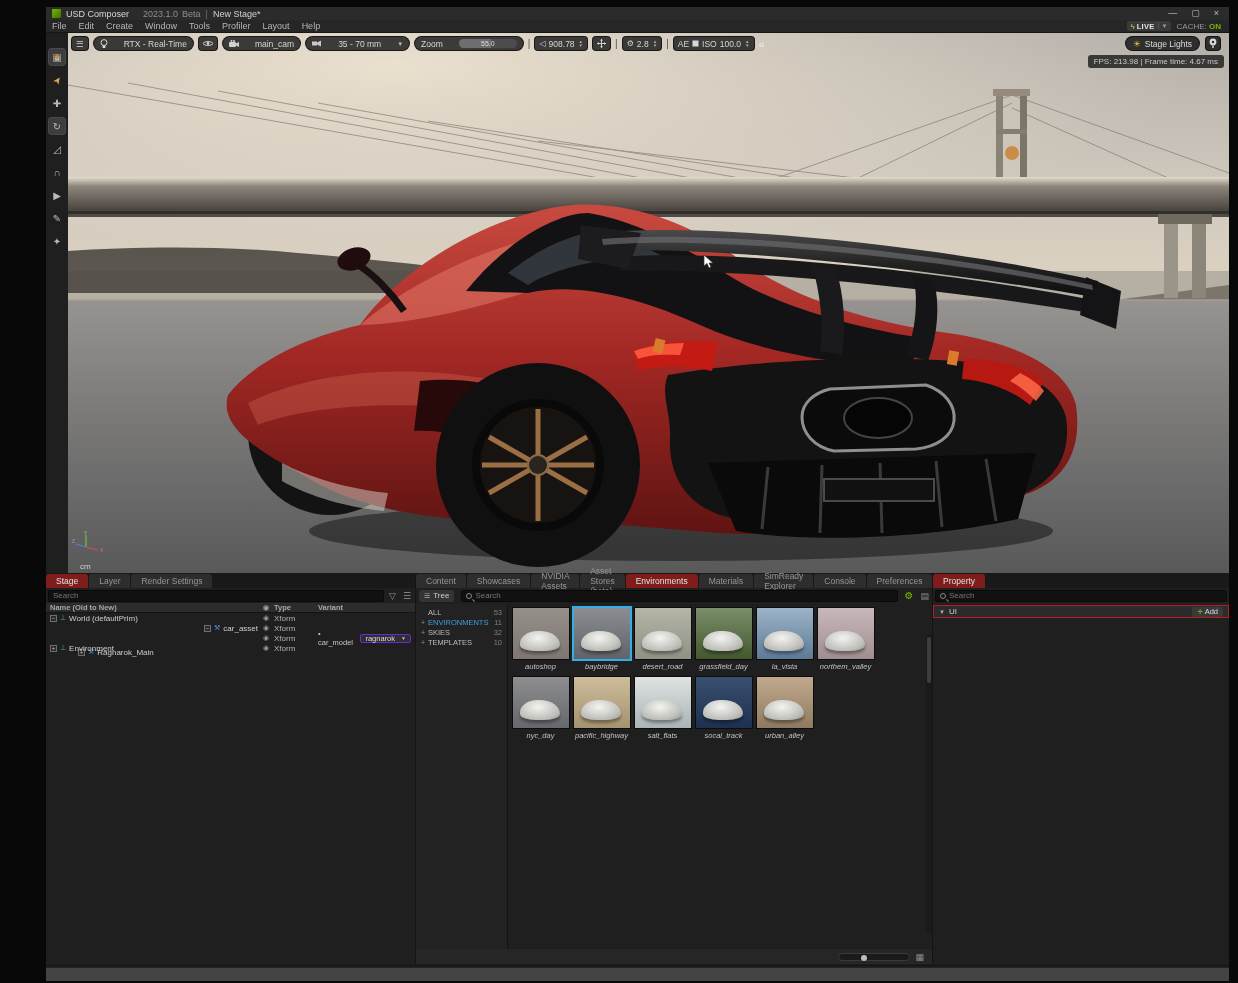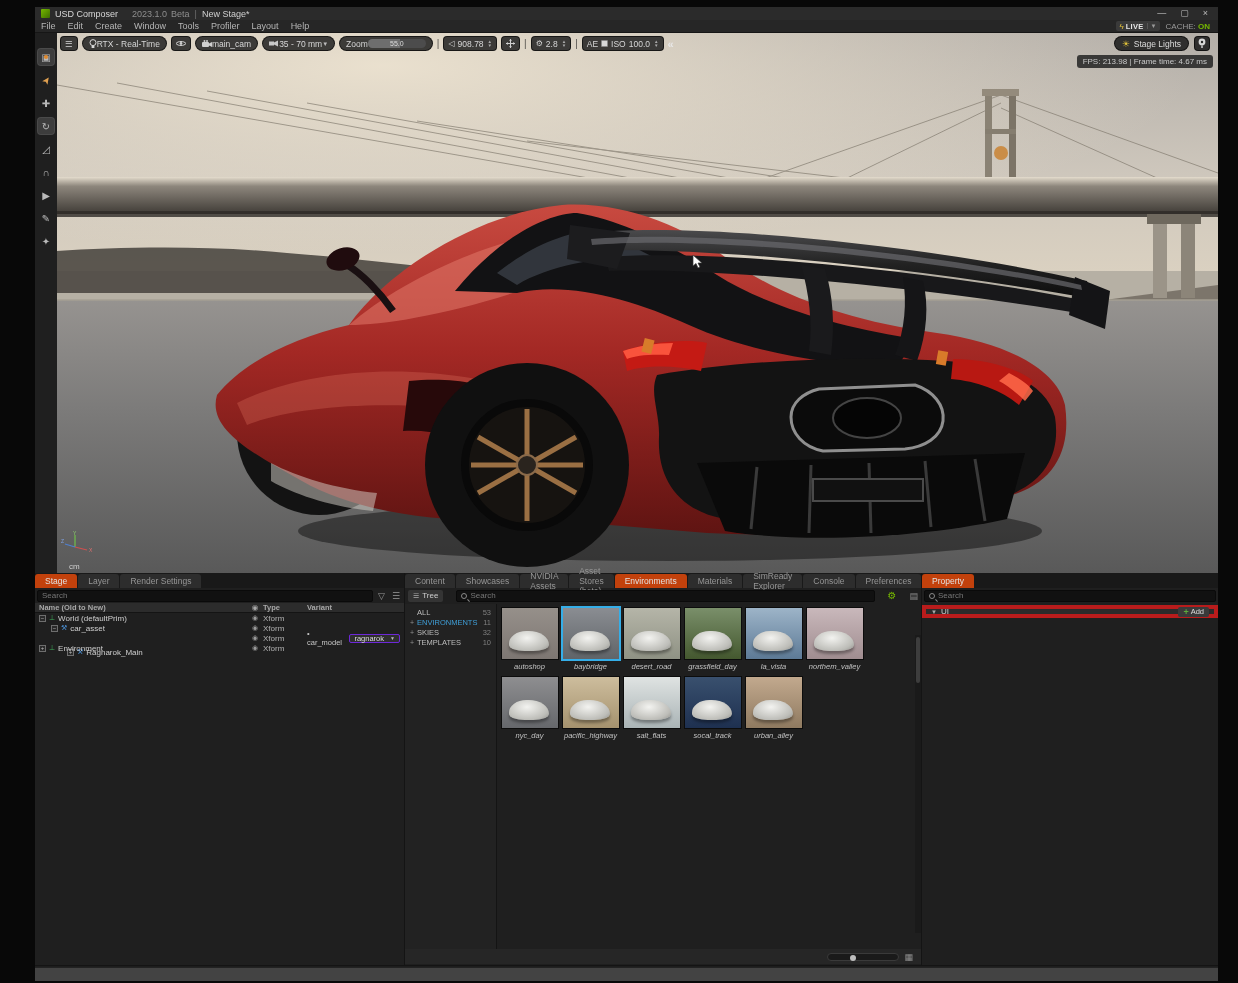--- a/index.html
+++ b/index.html
@@ -1,18 +1,18 @@
 <!DOCTYPE html>
 <html><head>
 <meta charset="utf-8">
 <style>
   html,body{margin:0;padding:0;background:#080808;width:1238px;height:983px;overflow:hidden;
     font-family:"Liberation Sans","DejaVu Sans",sans-serif;-webkit-font-smoothing:antialiased;}
   *{box-sizing:border-box;}
-  .app{position:absolute;left:35px;top:7px;width:1183px;height:974px;background:#1d1d1d;}
+  .app{position:absolute;left:46px;top:7px;width:1183px;height:974px;background:#1d1d1d;}
 
   
   .titlebar{position:absolute;left:0;top:0;width:100%;height:13px;background:#2b2b2b;display:flex;align-items:center;font-size:9px;color:#cfcfcf;padding:0 4px;}
   .app-icon{width:9px;height:9px;background:linear-gradient(135deg,#76b900,#3e6e00);border-radius:1px;margin:0 5px 0 2px;}
   .title-app{color:#d8d8d8;}
   .title-version{color:#8e8e8e;margin-left:14px;}
   .title-beta{color:#8e8e8e;margin-left:4px;}
   .title-sep{color:#6f6f6f;margin:0 5px;}
   .title-doc{color:#d0d0d0;}
   .win-controls{margin-left:auto;display:flex;gap:14px;color:#bdbdbd;font-size:9px;padding-right:6px;}
@@ -36,21 +36,21 @@
   .vbtn.sel{background:#3d3d3d;box-shadow:0 0 0 1px #4a4a4a;}
   .vbtn .dot{position:absolute;width:4px;height:4px;border-radius:50%;background:#e08a2e;top:6px;left:6px;}
   .vbtn.orange{color:#e0a050;}
 
   .viewport{position:absolute;left:22px;top:0;width:1161px;height:540px;overflow:hidden;background:#777;}
   .scene{position:absolute;left:0;top:0;}
 
   
   .vp-toolbar{position:absolute;left:3px;top:2px;height:17px;display:flex;align-items:center;gap:4px;font-size:8.5px;color:#d6d6d6;}
   .tb-btn{background:rgba(30,30,30,.85);border:1px solid rgba(0,0,0,.6);border-radius:4px;height:15px;display:flex;align-items:center;padding:0 4px;gap:3px;}
-  .tb-pill{background:rgba(30,30,30,.85);border:1px solid rgba(0,0,0,.6);border-radius:8px;height:15px;display:flex;align-items:center;padding:0 6px;gap:0;white-space:nowrap;}
+  .tb-pill{background:rgba(30,30,30,.85);border:1px solid rgba(0,0,0,.6);border-radius:8px;height:15px;display:flex;align-items:center;padding:0 6px;gap:16px;white-space:nowrap;}
   .tb-sep{color:rgba(20,20,20,.7);font-size:10px;}
   .slider{width:58px;height:9px;background:#4c4c4c;border-radius:5px;position:relative;overflow:hidden;}
   .slider .fill{position:absolute;left:0;top:0;bottom:0;width:55%;background:#6e6e6e;}
   .slider .val{position:absolute;width:100%;text-align:center;font-size:7px;color:#ddd;line-height:9px;}
   .spin{display:inline-flex;flex-direction:column;line-height:4px;font-size:4.5px;color:#aaa;margin-left:1px;}
   .chk{width:7px;height:7px;background:#d8d8d8;border:1px solid #888;border-radius:1px;}
   .icon-8{font-size:8px;color:#cfcfcf;}
   .caret-dn{font-size:6px;color:#bbb;}
 
   .vp-right{position:absolute;right:8px;top:3px;display:flex;align-items:center;gap:5px;}
@@ -60,21 +60,21 @@
   .fps-badge{position:absolute;right:5px;top:22px;background:rgba(34,34,34,.85);border-radius:3px;padding:2px 6px;font-size:8px;color:#c9c9c9;}
 
   .axis-gizmo{position:absolute;left:4px;bottom:12px;color:#bbb;}
   .unit-label{position:absolute;left:12px;bottom:2px;font-size:8px;color:#cfcfcf;}
 
   
   .panels{position:absolute;left:0;top:566px;width:100%;height:393px;background:#141414;}
   .panel{position:absolute;top:0;height:392px;background:#1f1f1f;}
   .tabs-row{height:15px;background:#191919;display:flex;gap:1px;align-items:flex-end;}
   .tab{height:14px;background:#2d2d2d;color:#969696;font-size:8.5px;display:flex;align-items:center;padding:0 10px;border-top-left-radius:3px;border-top-right-radius:3px;}
-  .tab.active{background:#c2410c;color:#e2e2e2;}
+  .tab.active{background:#7f1d1d;color:#e2e2e2;}
   .searchrow{height:15px;display:flex;align-items:center;padding:1px 2px;gap:3px;}
   .searchbox{flex:1;height:12px;background:#111;border:1px solid #0a0a0a;border-radius:2px;color:#777;font-size:8px;display:flex;align-items:center;padding:0 4px;gap:3px;}
   .mag{width:6px;height:6px;border:1px solid #888;border-radius:50%;position:relative;flex:none;}
   .mag::after{content:"";position:absolute;width:3px;height:1px;background:#888;transform:rotate(45deg);left:5px;top:6px;}
   .sr-icon{color:#9a9a9a;font-size:9px;padding:0 2px;}
 
   
   .tree-header{height:10px;background:#2c2c2c;display:flex;font-size:7.5px;color:#a8a8a8;align-items:center;border-bottom:1px solid #141414;font-weight:bold;}
   .col-name{width:212px;padding-left:4px;}
   .col-eye{width:16px;text-align:center;}
@@ -85,21 +85,21 @@
   .expander{width:7px;height:7px;border:1px solid #6e6e6e;background:#2a2a2a;color:#bbb;font-size:6px;line-height:5px;text-align:center;margin-right:3px;flex:none;}
   .prim-icon{font-size:7px;margin-right:3px;}
   .axis-ic{color:#3fae5a;} .xform-ic{color:#4a8fd4;}
   .eye-cell{width:16px;text-align:center;color:#9a9a9a;font-size:7px;}
   .type-cell{width:44px;color:#b2b2b2;font-size:8px;}
   .variant-cell{flex:1;display:flex;align-items:center;font-size:7.5px;color:#c5c5c5;gap:4px;padding-right:4px;}
   .variant-dd{margin-left:auto;background:#2e2e2e;border:1px solid #6d28d9;border-radius:2px;padding:0 4px;height:9px;display:flex;align-items:center;gap:6px;color:#ddd;}
   .variant-dd .caret-dn{font-size:5px;}
 
   
-  .cb-toolbar{height:15px;display:flex;align-items:center;gap:13px;padding:1px 3px;background:#1f1f1f;}
+  .cb-toolbar{height:15px;display:flex;align-items:center;gap:7px;padding:1px 3px;background:#1f1f1f;}
   .tree-btn{background:#343434;border-radius:2px;height:12px;display:flex;align-items:center;gap:3px;padding:0 5px;font-size:8px;color:#cfcfcf;}
   .gear{color:#76b900;font-size:10px;}
   .cb-body{position:absolute;left:0;top:31px;bottom:16px;right:0;display:flex;}
   .cat-list{width:92px;background:#222;border-right:1px solid #141414;padding-top:3px;}
   .cat-item{height:10px;display:flex;align-items:center;font-size:7.5px;color:#bdbdbd;padding:0 5px;}
   .cat-item .cnt{margin-left:auto;color:#7f7f7f;}
   .cat-item.sel .lbl{color:#3f9fd8;}
   .cat-plus{width:7px;color:#8f8f8f;font-size:7px;}
   .thumb-grid{flex:1;display:flex;flex-wrap:wrap;align-content:flex-start;padding:3px 0 0 2px;gap:0;}
   .thumb-cell{width:61px;display:flex;flex-direction:column;align-items:center;margin-bottom:5px;}
@@ -108,21 +108,21 @@
   .car-blob{position:absolute;left:13%;bottom:16%;width:72%;height:38%;background:radial-gradient(ellipse at 45% 35%,#f3f3f0,#bdbdb8 70%,#8f8f8a);border-radius:60% 70% 55% 55%/90% 100% 45% 45%;box-shadow:0 3px 3px rgba(0,0,0,.35);}
   .thumb-label{font-size:7.5px;color:#c3c3c3;margin-top:2px;white-space:nowrap;font-style:italic;}
   .cb-bottom{position:absolute;left:0;bottom:1px;right:0;height:15px;background:#262626;display:flex;align-items:center;justify-content:flex-end;gap:5px;padding:0 8px;}
   .size-slider{width:72px;height:8px;background:#1a1a1a;border:1px solid #3a3a3a;border-radius:4px;position:relative;}
   .size-slider .knob{position:absolute;left:22px;top:1px;width:6px;height:6px;background:#bdbdbd;border-radius:50%;}
   .grid-ic{color:#8f8f8f;font-size:9px;}
   .v-scroll{position:absolute;right:0;top:31px;bottom:16px;width:6px;background:#1a1a1a;}
   .v-scroll .thumb{position:absolute;top:2px;left:1px;width:4px;height:46px;background:#3d3d3d;border-radius:2px;}
 
   
-  .prop-section{height:13px;background:#2b2b2b;display:flex;align-items:center;font-size:8px;color:#cfcfcf;padding:0 5px;margin-top:2px;border:4px solid #b91c1c;}
+  .prop-section{height:13px;background:#2b2b2b;display:flex;align-items:center;font-size:8px;color:#cfcfcf;padding:0 5px;margin-top:2px;border:1px solid #b91c1c;}
   .prop-caret{font-size:6px;color:#aaa;margin-right:4px;}
   .add-btn{margin-left:auto;background:#3a3a3a;border-radius:2px;height:10px;display:flex;align-items:center;gap:2px;padding:0 5px;font-size:7.5px;color:#ddd;}
   .add-plus{color:#5cab3c;font-weight:bold;font-size:9px;line-height:8px;}
 
   .statusbar{position:absolute;left:0;top:960px;width:100%;height:14px;background:#434343;border-top:1px solid #222;}
 </style>
 </head>
 <body>
 
 <div class="app">
@@ -488,21 +488,21 @@
         <div class="tw" style="padding-left:4px;">
           <span class="expander">−</span>
           <span class="prim-icon axis-ic">⊥</span>
           <span>World (defaultPrim)</span>
         </div>
         <div class="eye-cell">◉</div>
         <div class="type-cell">Xform</div>
         <div class="variant-cell"></div>
       </div>
       <div class="tree-row">
-        <div class="tw" style="padding-left:16px;">
+        <div class="tw" style="padding-left:16px;justify-content:flex-end;">
           <span class="expander">−</span>
           <span class="prim-icon xform-ic">⚒</span>
           <span>car_asset</span>
         </div>
         <div class="eye-cell">◉</div>
         <div class="type-cell">Xform</div>
         <div class="variant-cell"></div>
       </div>
       <div class="tree-row">
         <div class="tw" style="padding-left:32px;margin-top:28px;">

